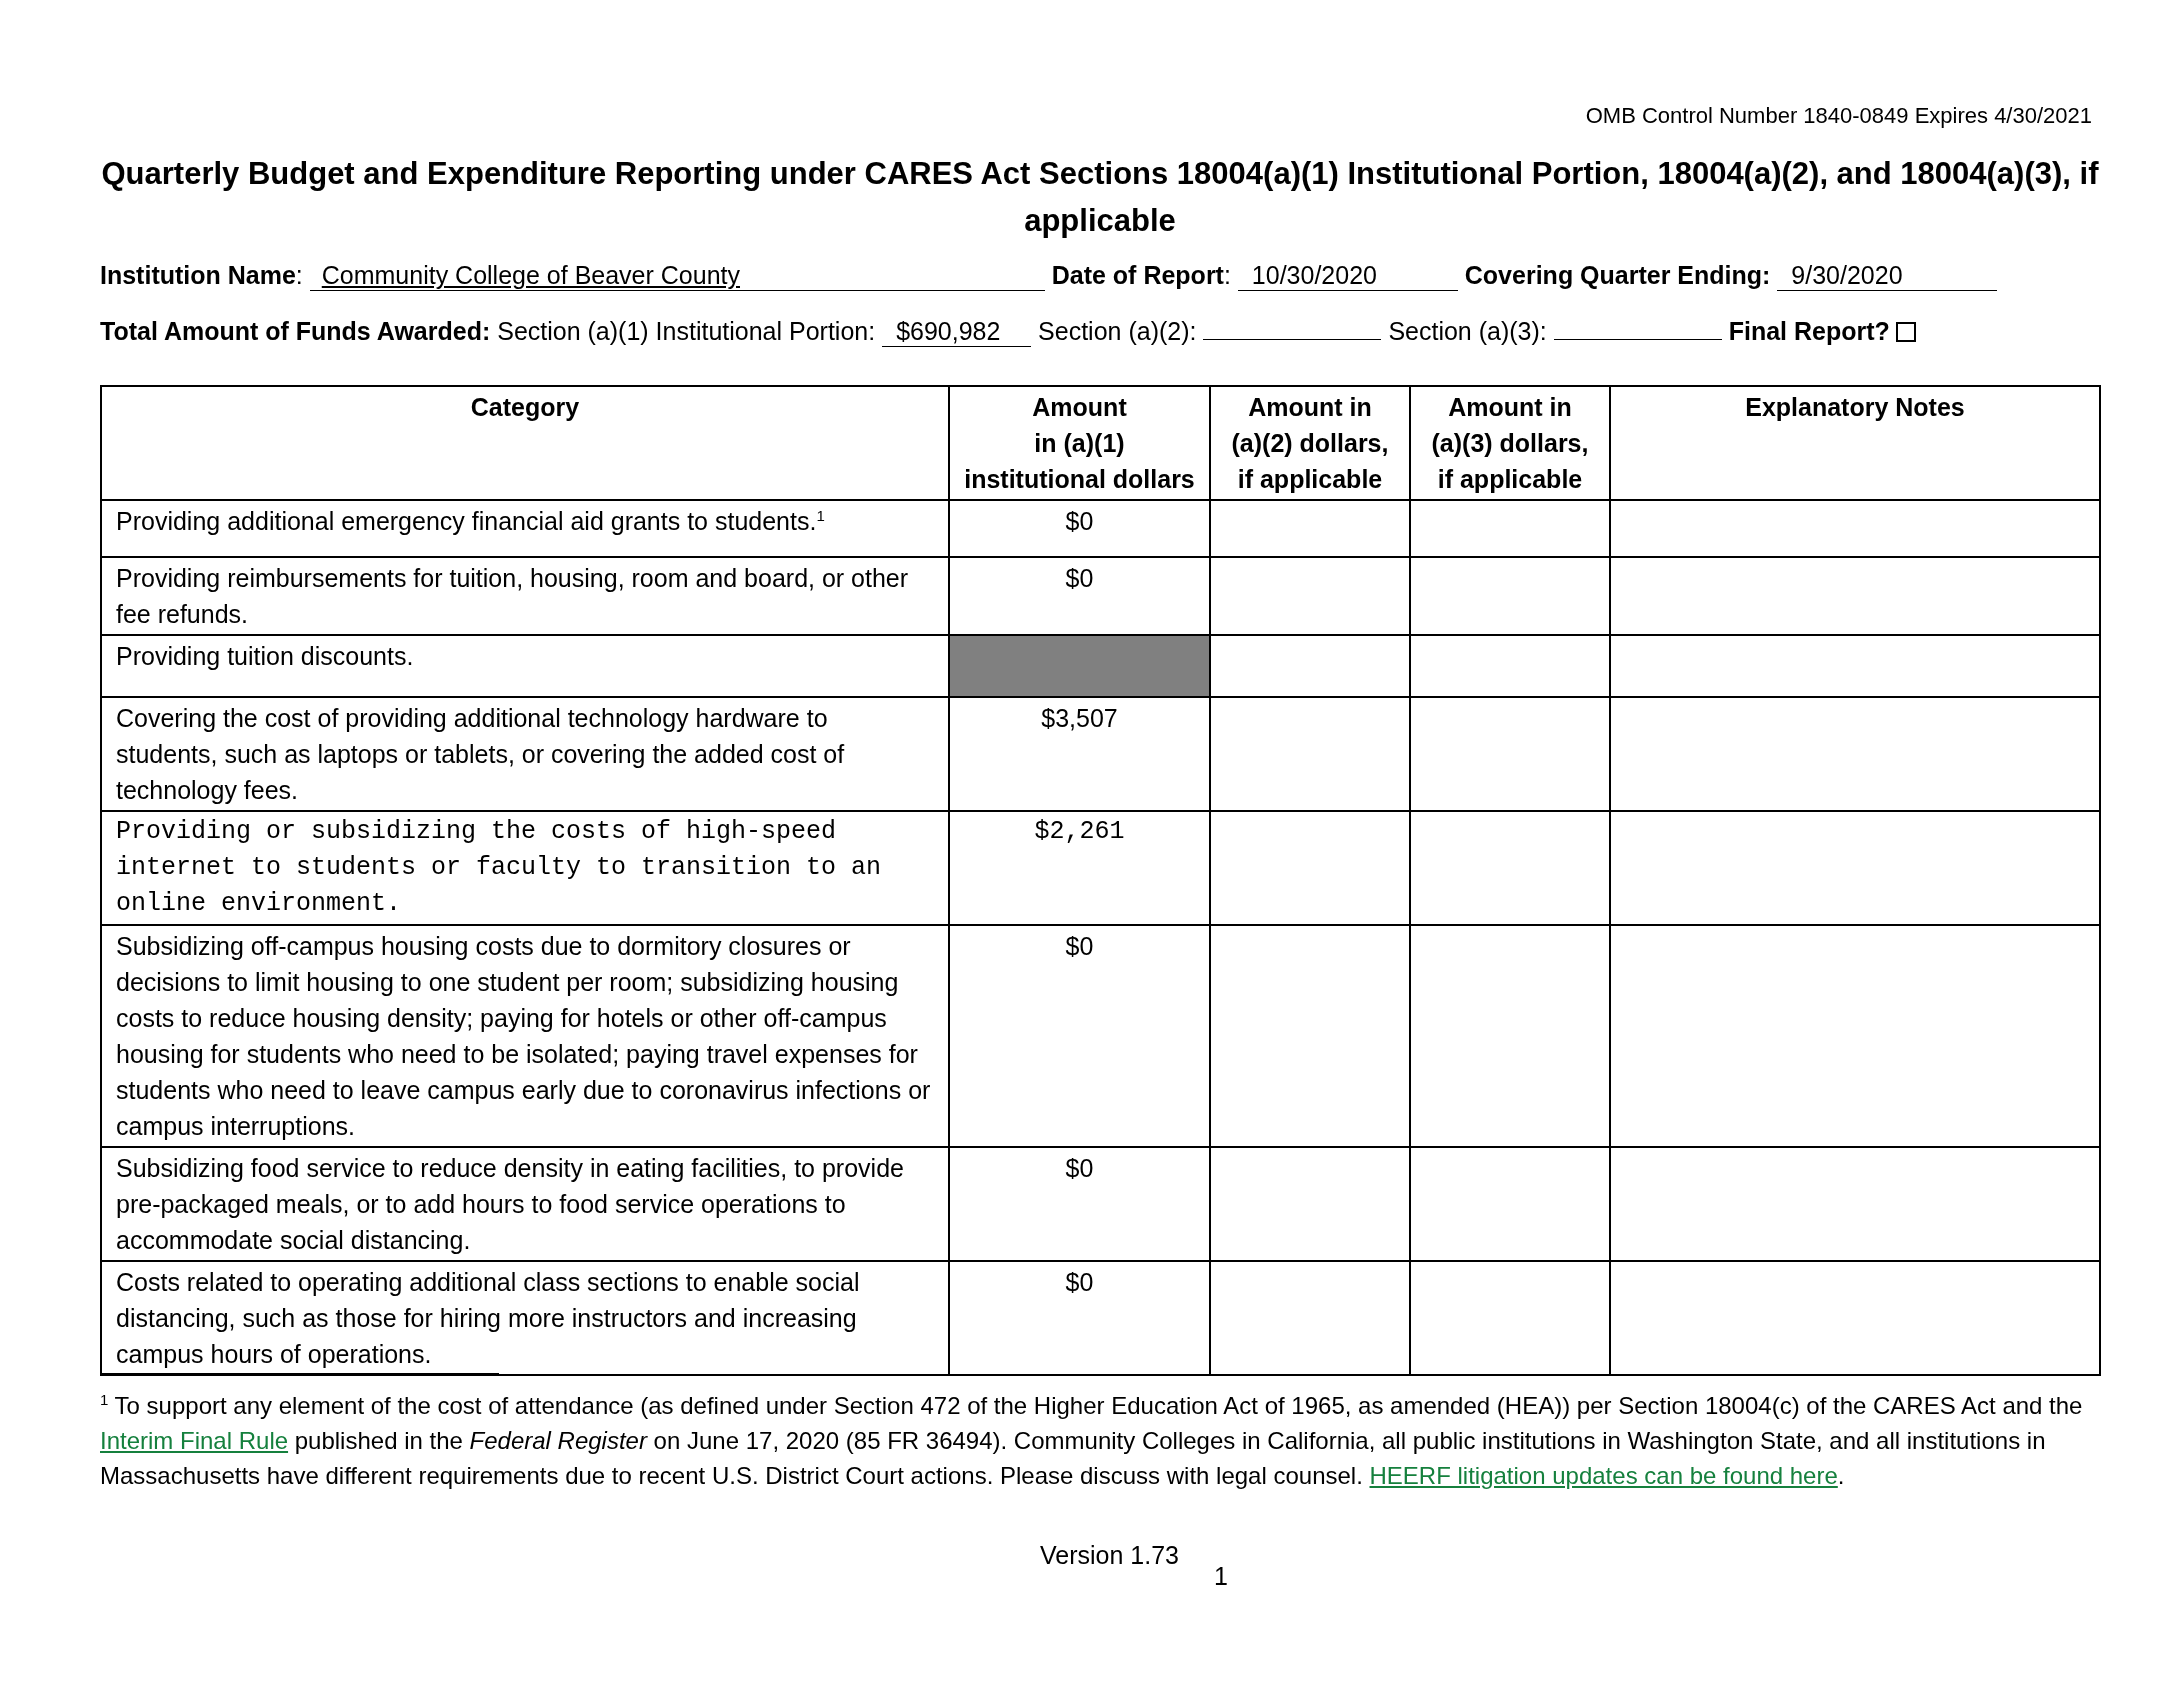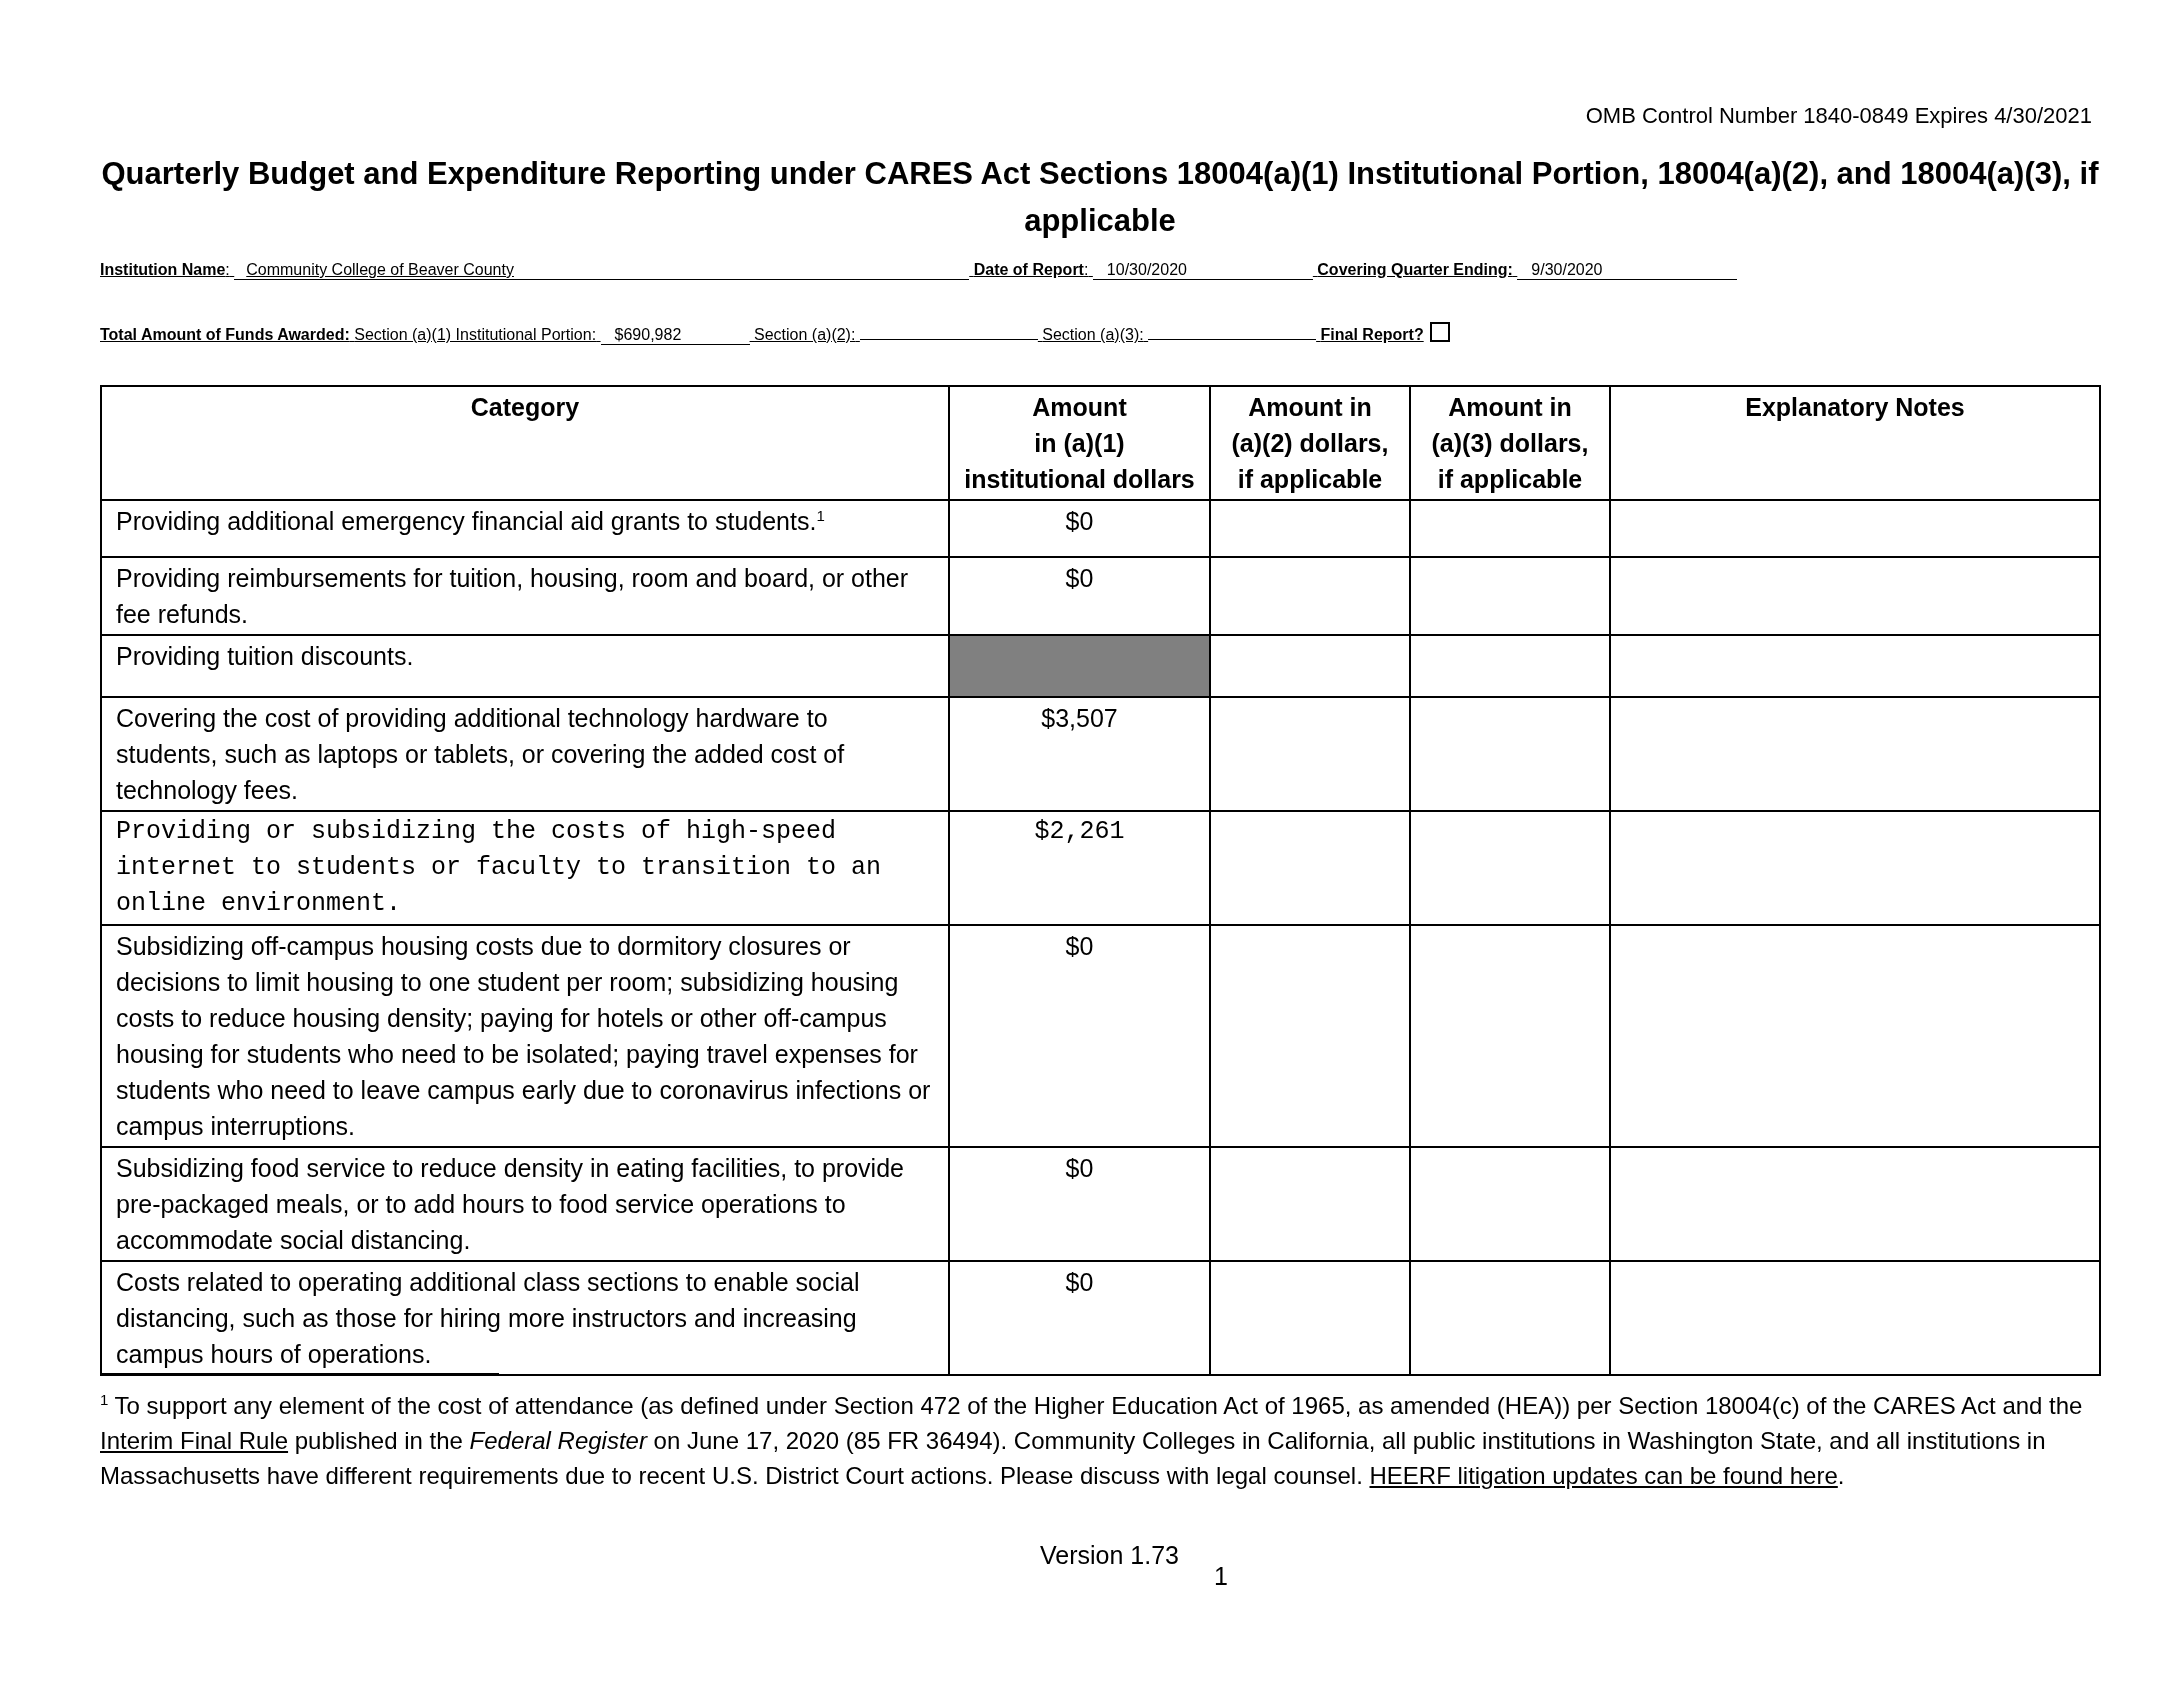--- a/index.html
+++ b/index.html
@@ -2,21 +2,21 @@
 <html><head>
 <meta charset="utf-8">
 <style>
   html, body { margin: 0; padding: 0; background: #ffffff; }
   body { width: 2178px; height: 1683px; position: relative; overflow: hidden;
          font-family: "Liberation Sans", sans-serif; color: #000; }
   .abs { position: absolute; }
   .omb { top: 103px; right: 86px; font-size: 22px; }
   .title { top: 150px; left: 99px; width: 2002px; text-align: center; font-weight: bold;
            font-size: 31px; line-height: 47px; }
-  .line { left: 100px; font-size: 16px; white-space: nowrap; text-decoration: underline; }
+  .line { left: 100px; font-size: 25px; white-space: nowrap; }
   .line1 { top: 261px; }
   .line2 { top: 317px; }
   .b { font-weight: bold; }
   .fill { text-decoration: underline; display: inline-block; }
   .blank { display: inline-block; border-bottom: 1.5px solid #000; height: 22px; vertical-align: baseline; }
   .checkbox { display: inline-block; width: 16px; height: 16px; border: 2px solid #000; vertical-align: -2px; margin-left: 6px; }
 
   table.grid { position: absolute; left: 100px; top: 385px; border-collapse: collapse; width: 2001px; table-layout: fixed; }
   table.grid td, table.grid th { border: 2px solid #000; vertical-align: top; font-size: 25px; line-height: 36px; padding: 2px 14px; }
   table.grid th { font-weight: bold; text-align: center; padding: 2px 4px; }
@@ -25,21 +25,21 @@
   .c-a2 { width: 200px; }
   .c-a3 { width: 200px; }
   .c-notes { width: auto; }
   td.amt { text-align: center; }
   td.mid { vertical-align: middle; }
   td.shaded { background: #808080; }
   sup { font-size: 15px; line-height: 0; }
 
   .fn-rule { left: 100px; top: 1373px; width: 399px; height: 0; border-top: 2px solid #000; }
   .footnote { left: 100px; top: 1388px; width: 2010px; font-size: 24px; line-height: 35px; }
-  .footnote a { color: #000000; text-decoration: underline; }
+  .footnote a { color: #15803d; text-decoration: underline; }
   .version { top: 1541px; left: 1040px; font-size: 25px; }
   .pagenum { top: 1562px; left: 1214px; font-size: 25px; }
 </style>
 </head>
 <body>
 
 <div class="abs omb">OMB Control Number 1840-0849 Expires 4/30/2021</div>
 <div class="abs title">Quarterly Budget and Expenditure Reporting under CARES Act Sections 18004(a)(1) Institutional Portion, 18004(a)(2), and 18004(a)(3), if applicable</div>
 
 <div class="abs line line1">

